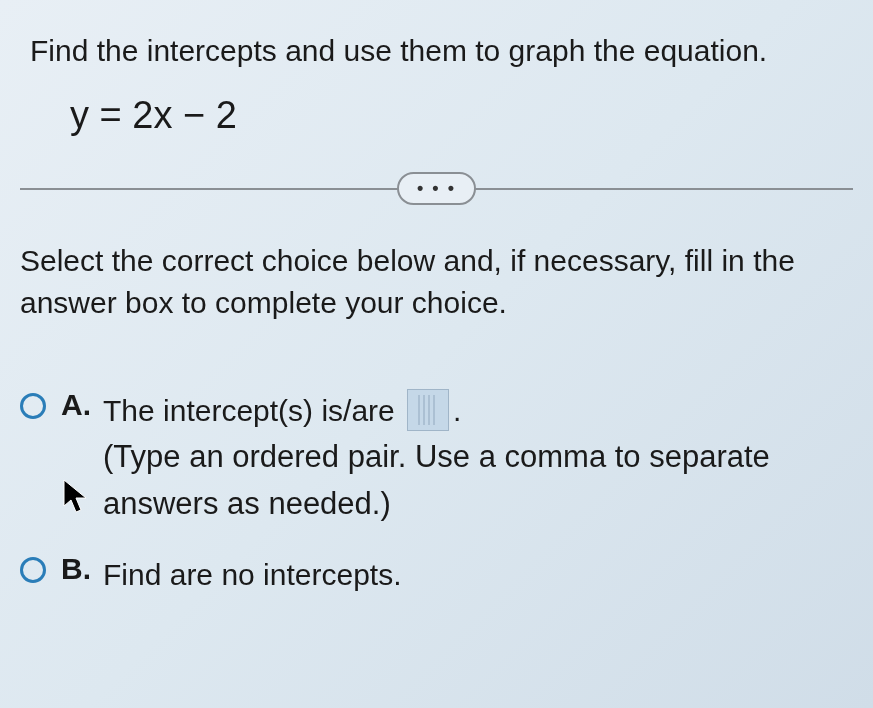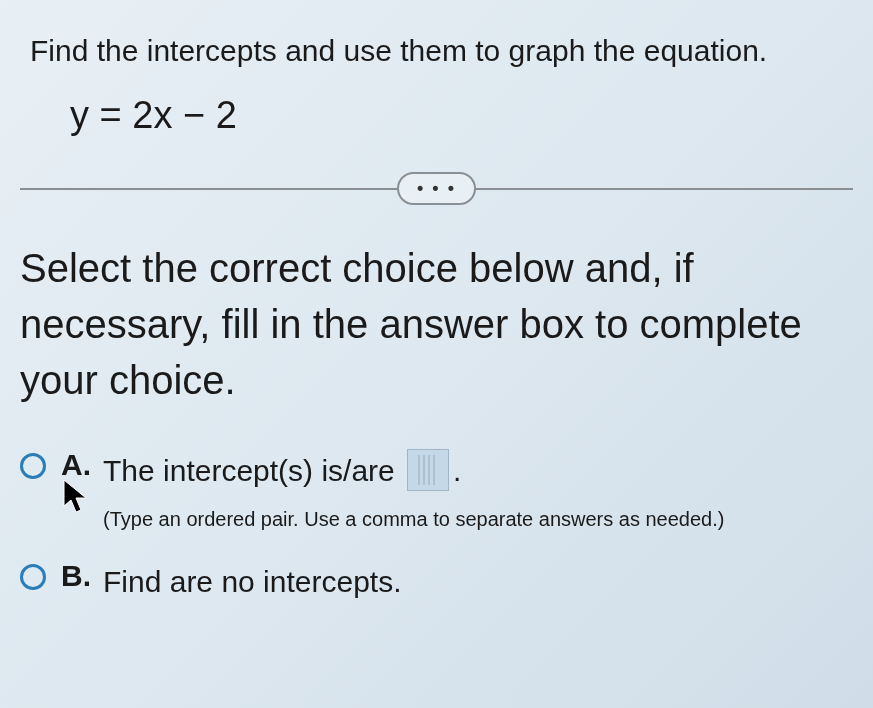--- a/index.html
+++ b/index.html
@@ -45,23 +45,23 @@
       padding: 4px 18px;
       margin: 0 -1px;
       background: #e8eff5;
       color: #333;
       font-size: 18px;
       font-weight: bold;
       letter-spacing: 2px;
       cursor: pointer;
     }
     .instruction-text {
-      font-size: 40px;
+      font-size: 30px;
       line-height: 1.4;
-      margin-bottom: 40px;
+      margin-bottom: 64px;
     }
     .choice-row {
       display: flex;
       align-items: flex-start;
       margin-bottom: 25px;
       position: relative;
     }
     .radio-circle {
       width: 26px;
       height: 26px;
@@ -102,23 +102,22 @@
       width: 20px;
       height: 30px;
       background: repeating-linear-gradient(
         90deg,
         #9ab0c5 0px, #9ab0c5 2px,
         transparent 2px, transparent 5px
       );
       opacity: 0.6;
     }
     .hint-text {
-      font-size: 20px;
+      font-size: 31px;
       line-height: 1.5;
-      margin-top: 10px;
     }
     .cursor-arrow {
       position: absolute;
       left: 62px;
       top: 478px;
       pointer-events: none;
     }
     .cursor-arrow svg {
       width: 28px;
       height: 38px;

